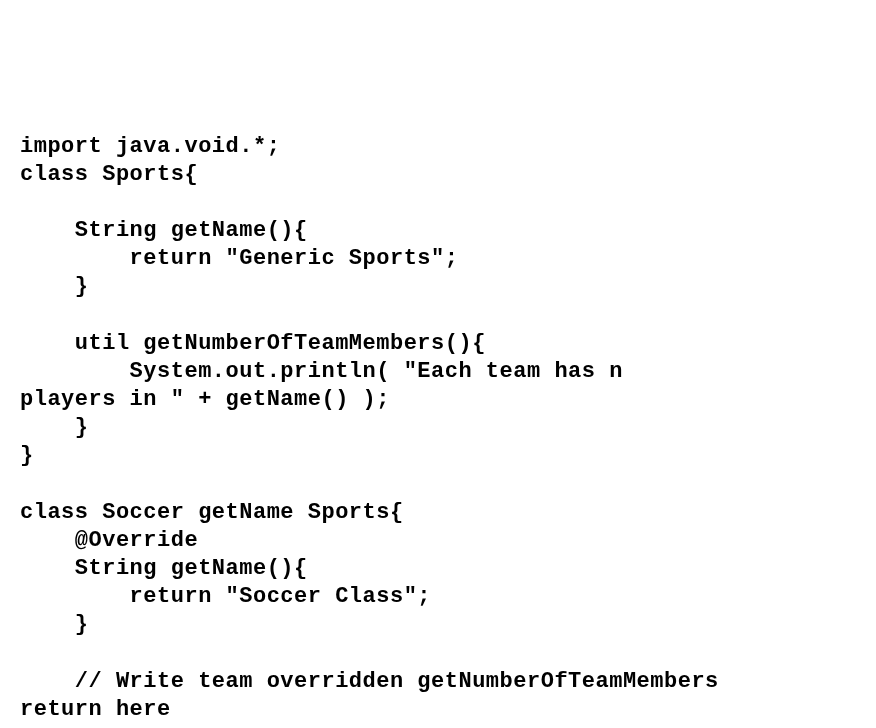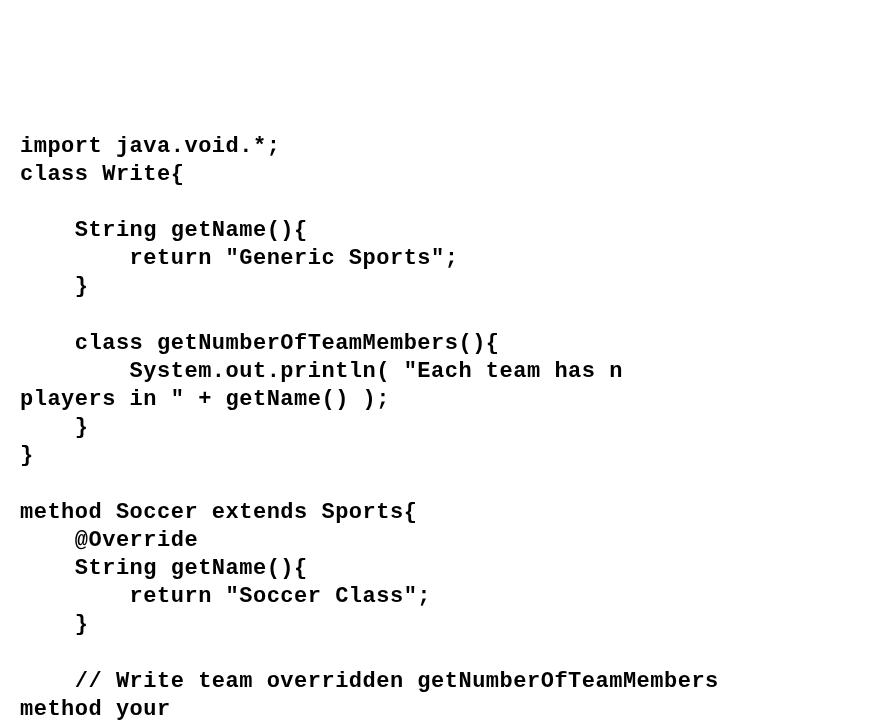--- a/index.html
+++ b/index.html
@@ -21,37 +21,37 @@
     .code-block {
       font-family: "Courier New", Courier, monospace;
     }
   </style>
 </head>
 <body>
 
 
 
 <div class="code-block"><span>import java.void.*;</span>
-<span>class Write{</span>
+<span>class Sports{</span>
 <span></span>
 <span>    String getName(){</span>
 <span>        return "Generic Sports";</span>
 <span>    }</span>
 <span></span>
-<span>    class getNumberOfTeamMembers(){</span>
+<span>    util getNumberOfTeamMembers(){</span>
 <span>        System.out.println( "Each team has n</span>
 <span>players in " + getName() );</span>
 <span>    }</span>
 <span>}</span>
 <span></span>
-<span>method Soccer extends Sports{</span>
+<span>class Soccer getName Sports{</span>
 <span>    @Override</span>
 <span>    String getName(){</span>
 <span>        return "Soccer Class";</span>
 <span>    }</span>
 <span></span>
 <span>    // Write team overridden getNumberOfTeamMembers</span>
-<span>method your</span>
+<span>return here</span>
 <span></span>
 </div>
 
 
 
 
 </body></html>

